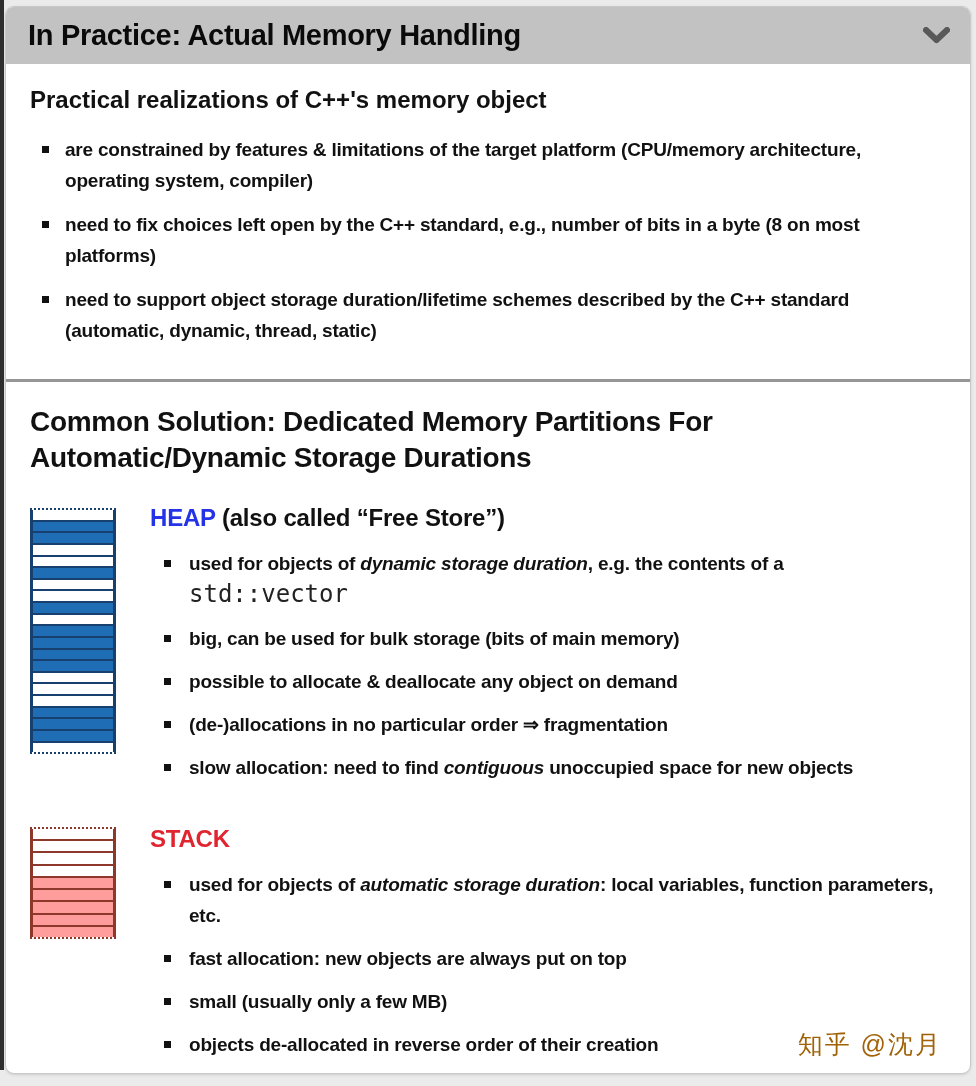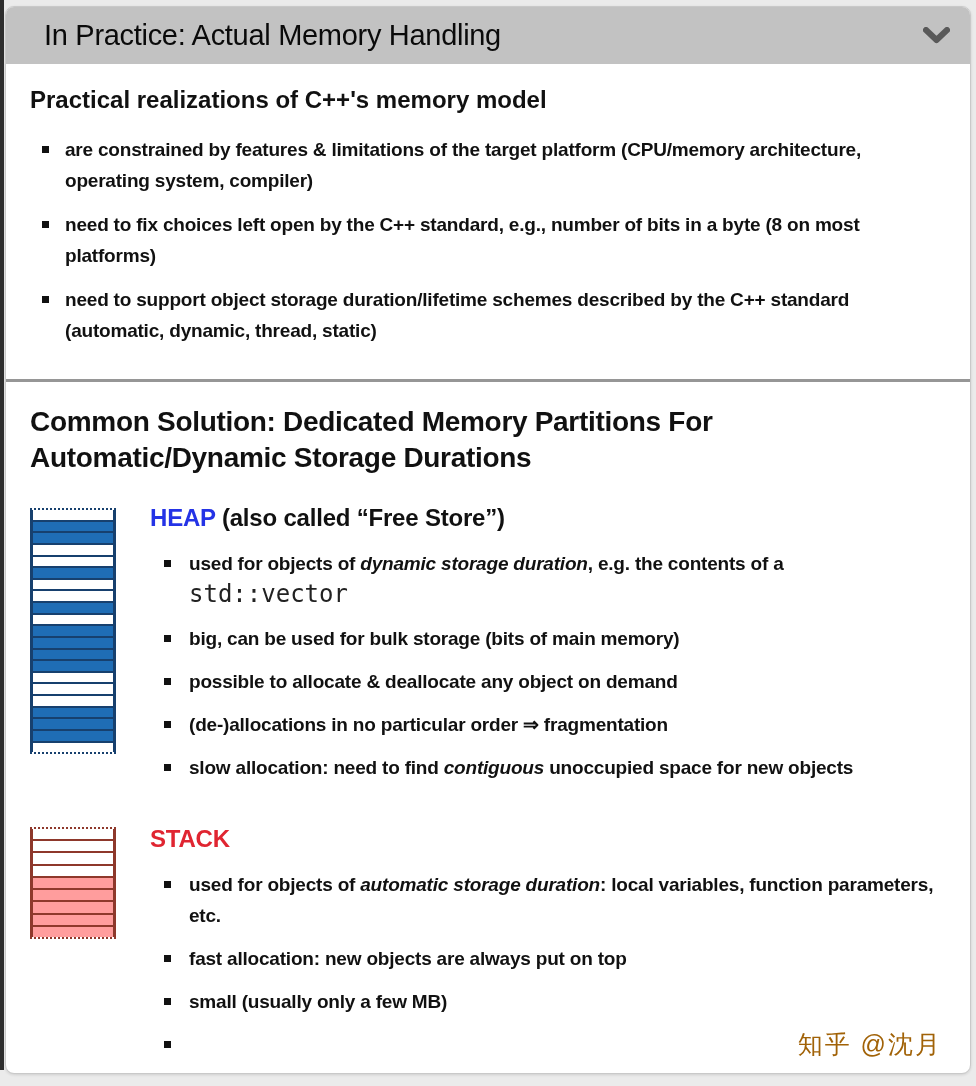--- a/index.html
+++ b/index.html
@@ -18,21 +18,21 @@
     background:#ffffff;border:1px solid #c9c9c9;border-radius:9px;
     box-shadow:0 1px 3px rgba(0,0,0,.12);
     overflow:hidden;
   }
   .header{
     height:57px;background:var(--header-bg,#c2c2c2);
     display:flex;align-items:center;
     padding:0 20px 0 22px;cursor:pointer;
   }
   .header h1{
-    margin:16px;font-size:29px;font-weight:normal;color:#0a0a0a;
+    margin:0;font-size:29px;font-weight:bold;color:#0a0a0a;
     letter-spacing:-0.3px;flex:1;
   }
   .chevron{display:flex;align-items:center;}
   .section1{padding:16px 26px 20px 24px;}
   .section1 h2{margin:6px 0 20px 0;font-size:24px;font-weight:bold;color:#111;}
   ul.bullets{list-style:none;margin:8px;padding:0;}
   ul.bullets li{display:flex;margin-bottom:13px;}
   .bullet-marker{
     flex:0 0 7px;width:7px;height:7px;background:#111;
     margin:12px 16px 0 4px;
@@ -96,21 +96,21 @@
   <div class="header">
     <h1>In Practice: Actual Memory Handling</h1>
     <span class="chevron">
       <svg width="27" height="17" viewBox="0 0 27 17">
         <polyline points="3,3 13.5,13 24,3" fill="none" stroke="#595959" stroke-width="6" stroke-linecap="round" stroke-linejoin="round"></polyline>
       </svg>
     </span>
   </div>
 
   <div class="section1">
-    <h2>Practical realizations of C++'s memory model</h2>
+    <h2>Practical realizations of C++'s memory object</h2>
     <ul class="bullets" id="s1-list">
         <li>
           <span class="bullet-marker"></span>
           <div class="bullet-text"><span>are constrained by features &amp; limitations of the target platform (CPU/memory architecture, operating system, compiler)</span></div>
         </li>
         <li>
           <span class="bullet-marker"></span>
           <div class="bullet-text"><span>need to fix choices left open by the C++ standard, e.g., number of bits in a byte (8 on most platforms)</span></div>
         </li>
         <li>
@@ -198,20 +198,21 @@
             <li>
               <span class="bullet-marker"></span>
               <div class="bullet-text"><span>fast allocation: new objects are always put on top</span></div>
             </li>
             <li>
               <span class="bullet-marker"></span>
               <div class="bullet-text"><span>small (usually only a few MB)</span></div>
             </li>
             <li>
               <span class="bullet-marker"></span>
+              <div class="bullet-text"><span>objects de-allocated in reverse order of their creation</span></div>
             </li>
             <li>
               <div class="bullet-text"></div>
             </li>
           </ul>
       </div>
     </div>
   </div>
 
   <div class="watermark">知乎 @沈月</div>

